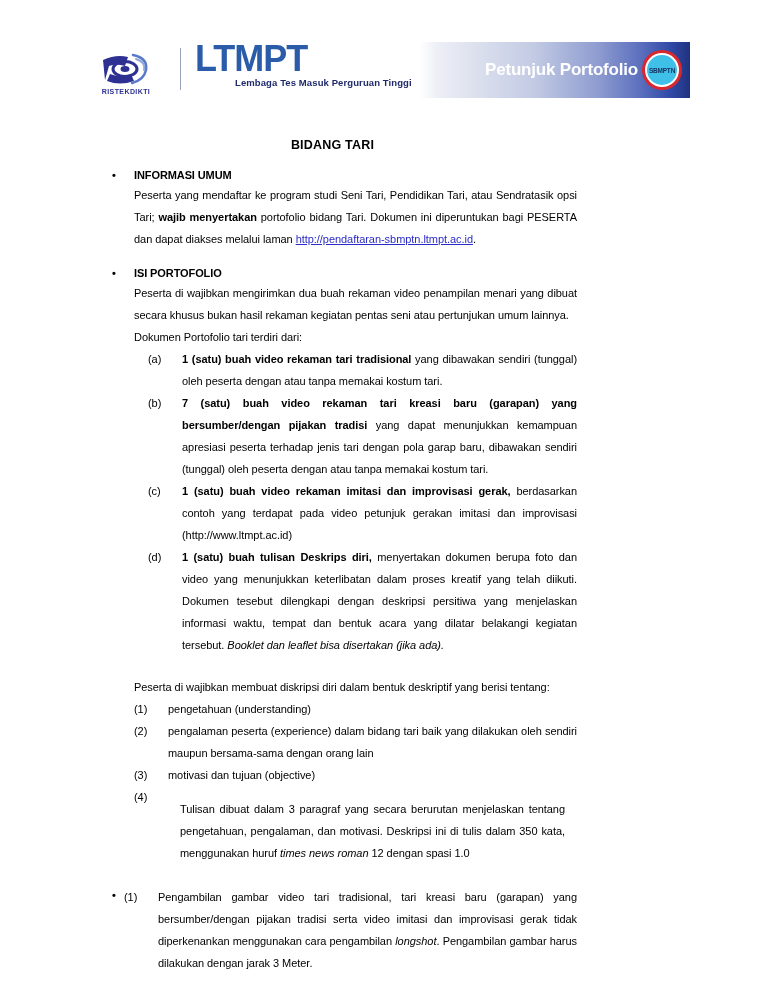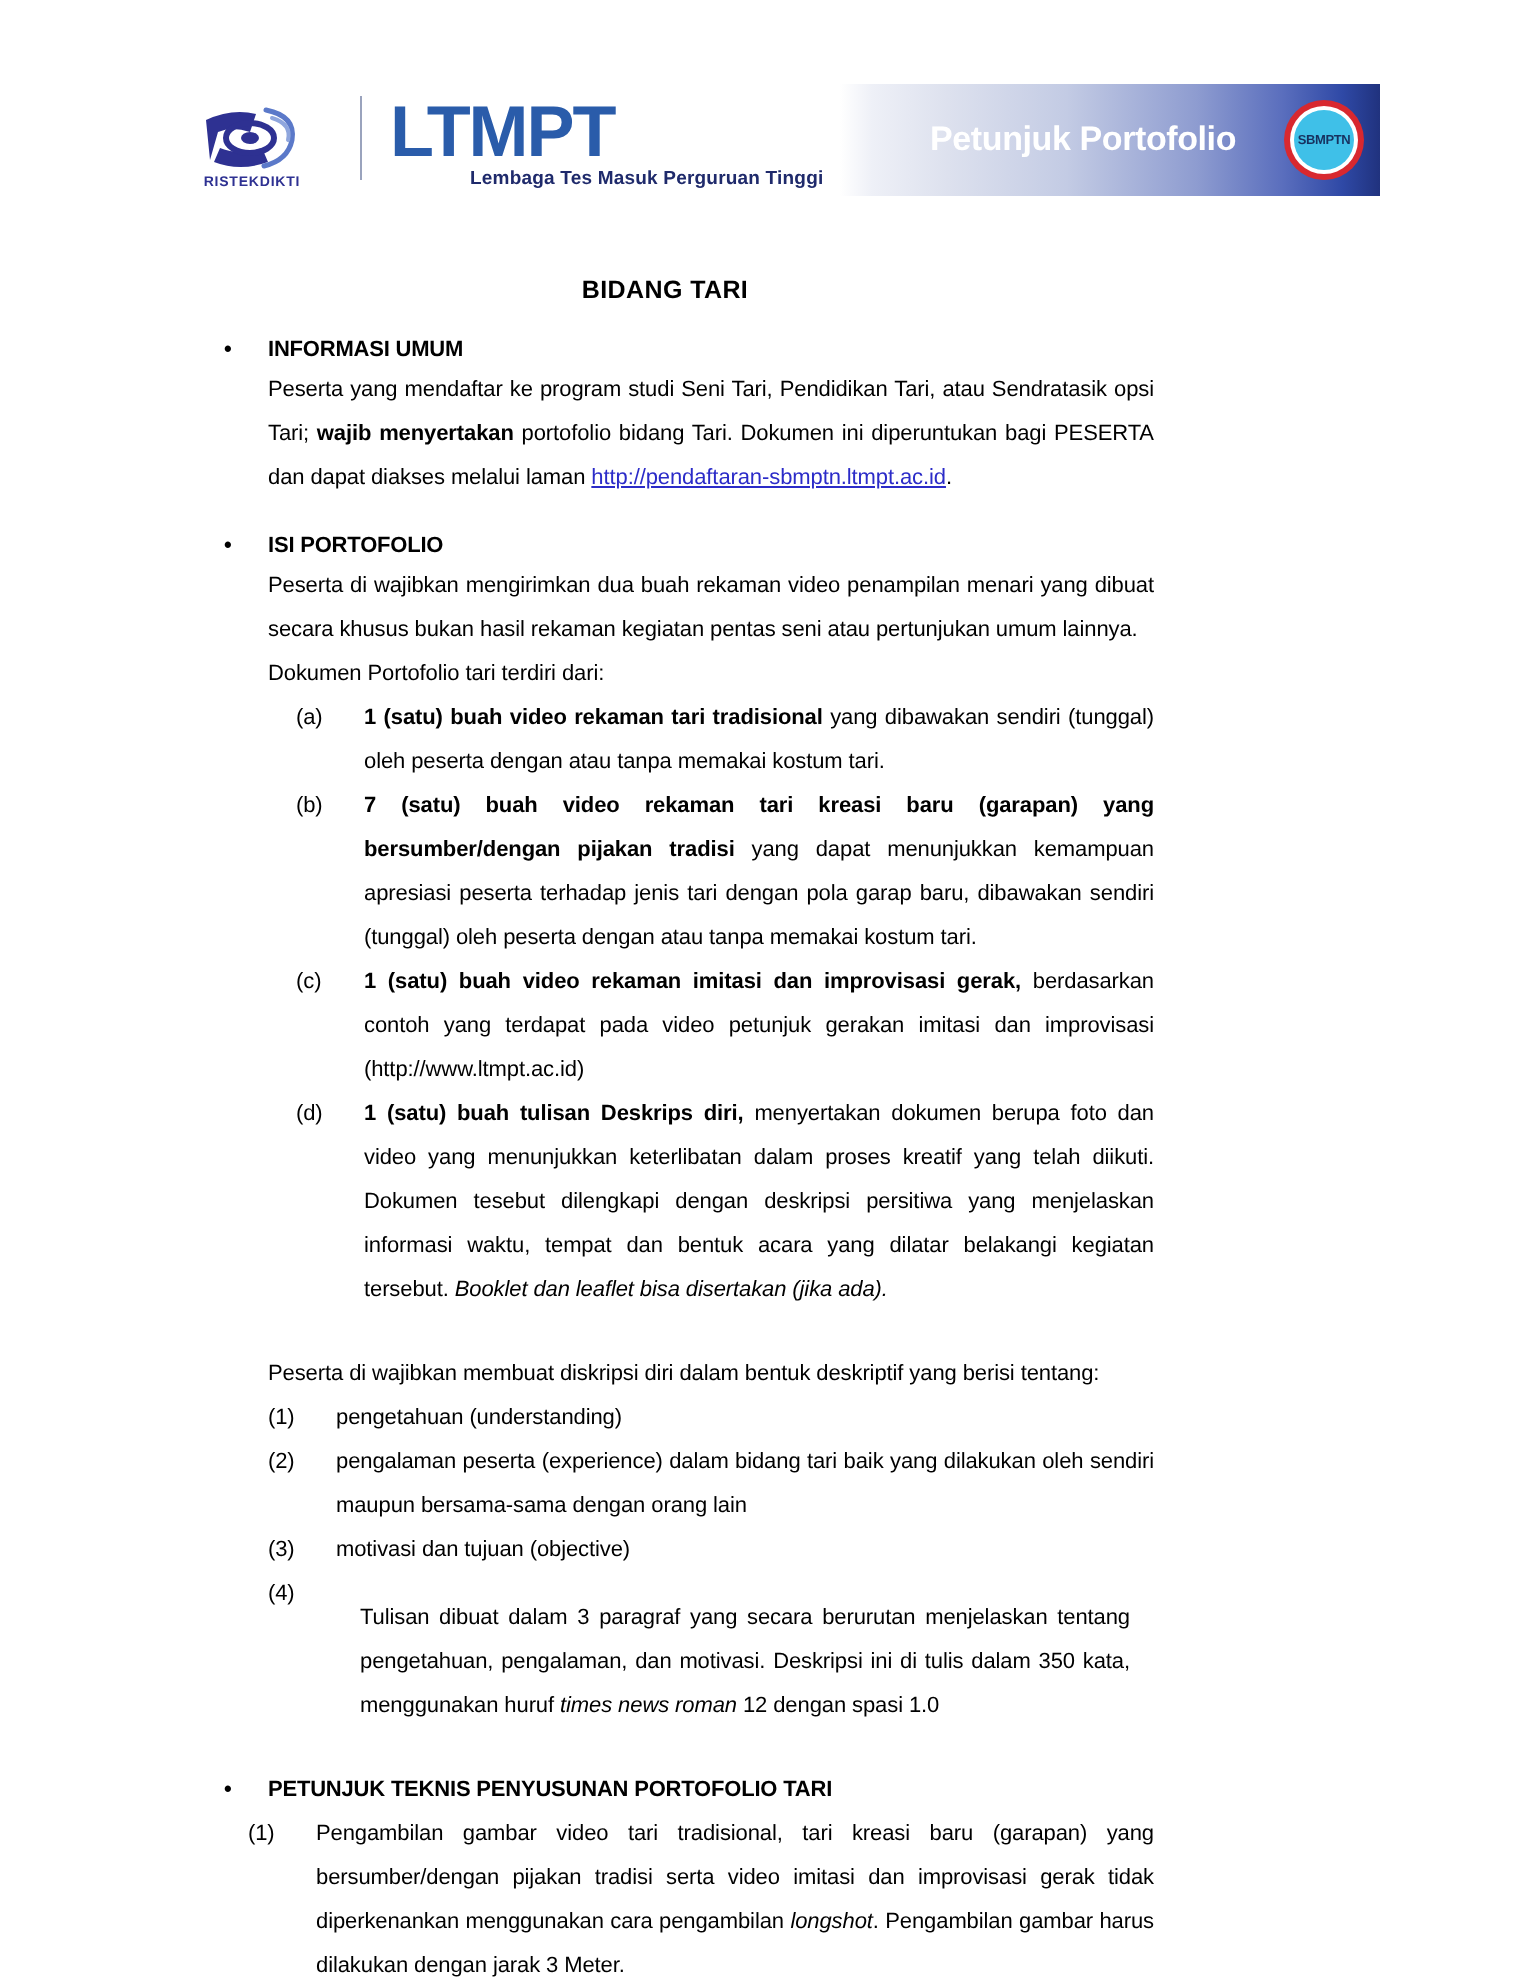--- a/index.html
+++ b/index.html
@@ -56,21 +56,21 @@
   .divider-rule {
     width: 1px;
     background: #9aa3bd;
     margin: 6px 14px 8px 14px;
     flex: 0 0 1px;
   }
   .wordmark {
     flex: 0 0 auto;
     display: flex;
     flex-direction: column;
-    justify-content: flex-end;
+    justify-content: flex-start;
     padding-bottom: 2px;
   }
   .wordmark-main {
     font-size: 36px;
     font-weight: bold;
     letter-spacing: -1px;
     color: #2A5CAA;
     line-height: 34px;
   }
   .wordmark-sub {
@@ -97,21 +97,21 @@
         #20327e 100%);
     display: flex;
     align-items: center;
     justify-content: flex-end;
   }
   .banner-text {
     font-size: 17px;
     font-weight: bold;
     color: #ffffff;
     letter-spacing: -0.2px;
-    margin-right: 24px;
+    margin-right: 4px;
     white-space: nowrap;
   }
   .sbmptn-badge {
     width: 40px;
     height: 40px;
     margin-right: 8px;
     flex: 0 0 40px;
     position: relative;
   }
   .sbm-ring-outer {
@@ -337,21 +337,20 @@
           </li>
         </ol>
         <p class="tail-para"><span>Tulisan dibuat dalam 3 paragraf yang secara berurutan menjelaskan tentang pengetahuan, pengalaman, dan motivasi. Deskripsi ini di tulis dalam 350 kata, menggunakan huruf </span><span class="i">times news roman</span><span> 12 dengan spasi 1.0</span></p>
       </div>
     </div>
   </div>
 
   <div class="sec sec-last">
     <div class="sec-head">
       <span class="bullet">•</span>
-      <span>PETUNJUK TEKNIS PENYUSUNAN PORTOFOLIO TARI</span>
     </div>
     <div class="sec-body">
       <ol class="lst num2">
         <li>
           <span class="mk">(1)</span><span>Pengambilan gambar video tari tradisional, tari kreasi baru (garapan) yang bersumber/dengan pijakan tradisi serta video imitasi dan improvisasi gerak tidak diperkenankan menggunakan cara pengambilan </span><span class="i">longshot</span><span>. Pengambilan gambar harus dilakukan dengan jarak 3 Meter.</span>
         </li>
       </ol>
     </div>
   </div>
 

